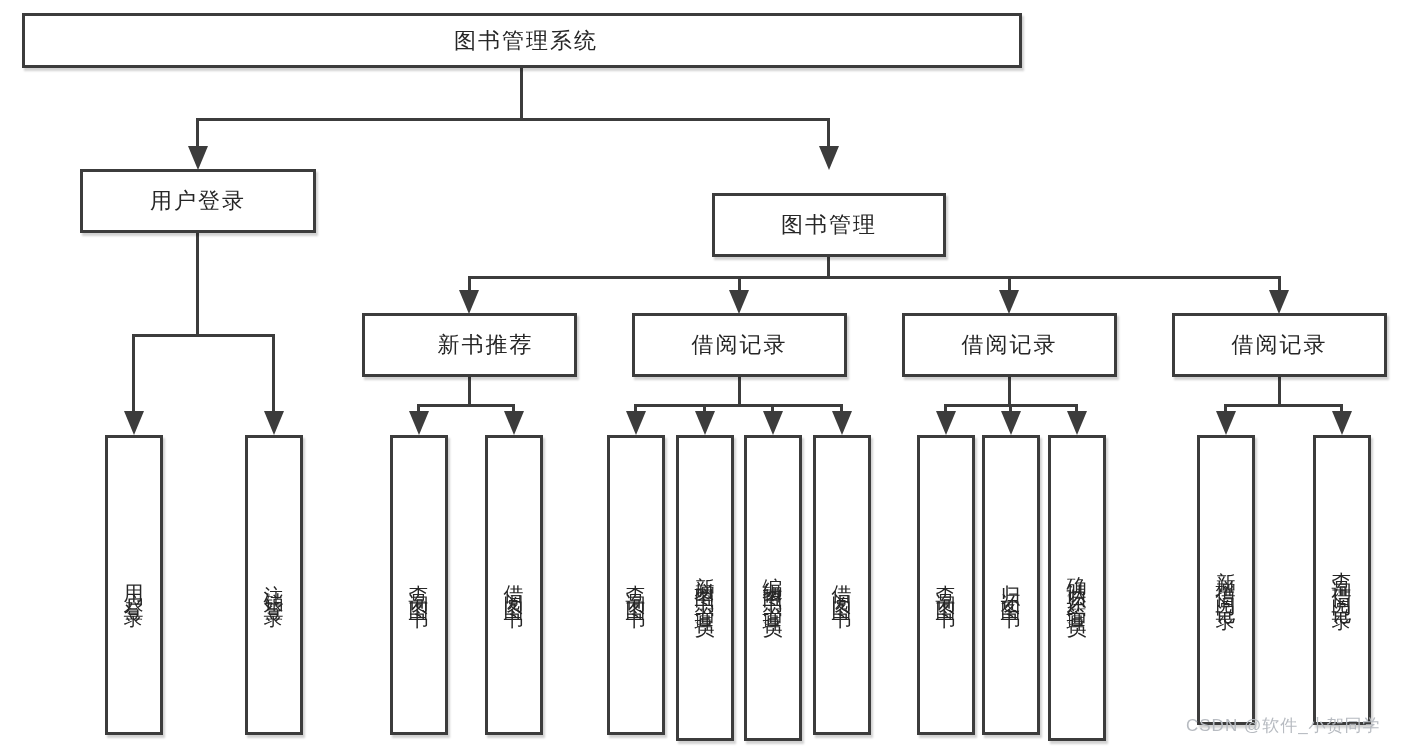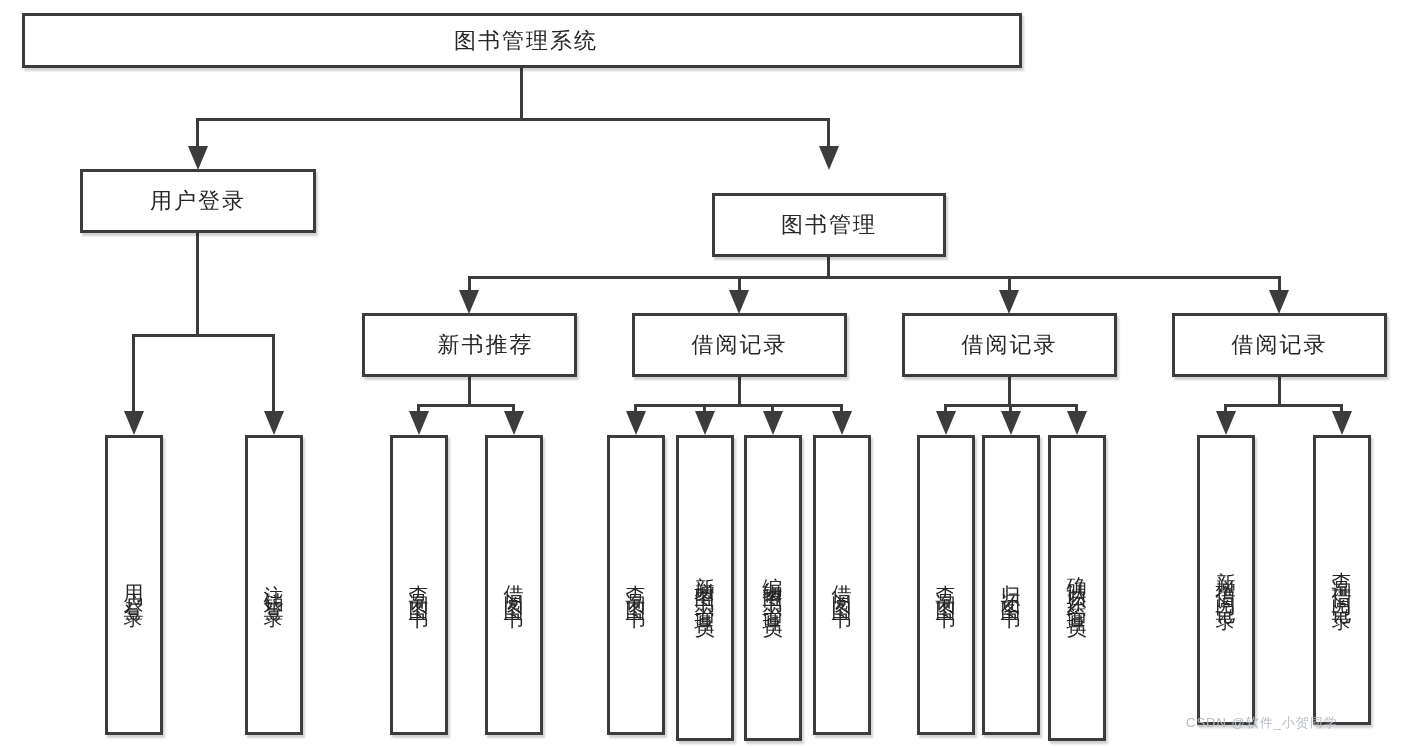--- a/index.html
+++ b/index.html
@@ -34,21 +34,21 @@
   }
   .vl{position:absolute;width:3px;background:var(--line);z-index:1;}
   .hl{position:absolute;height:3px;background:var(--line);z-index:1;}
   .arr{
     position:absolute;width:0;height:0;z-index:1;
     border-left:10px solid transparent;border-right:10px solid transparent;
     border-top:24px solid var(--line);
   }
   .watermark{
     position:absolute;left:1186px;top:714px;z-index:5;
-    font-size:13px;color:var(--wm);letter-spacing:1px;white-space:nowrap;
+    font-size:17px;color:var(--wm);letter-spacing:1px;white-space:nowrap;
   }
 </style>
 </head>
 <body>
 
 <div id="stage">
 
   <div class="vl" style="left:520px;top:67px;height:53px;"></div>
   <div class="hl" style="left:196px;top:118px;width:634px;"></div>
   <div class="vl" style="left:196px;top:118px;height:32px;"></div>

